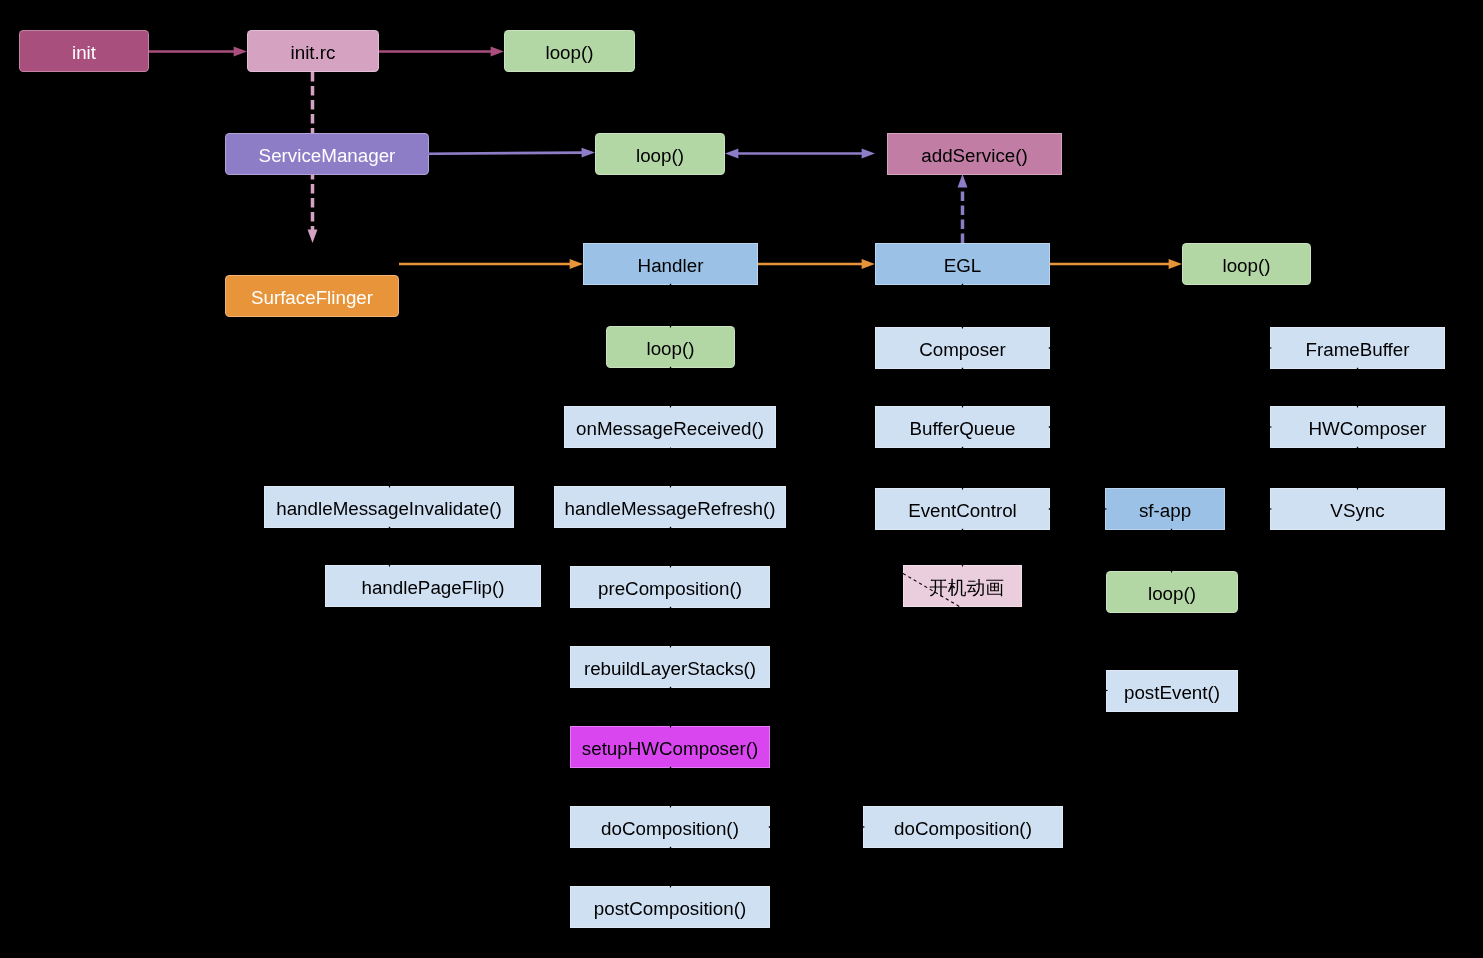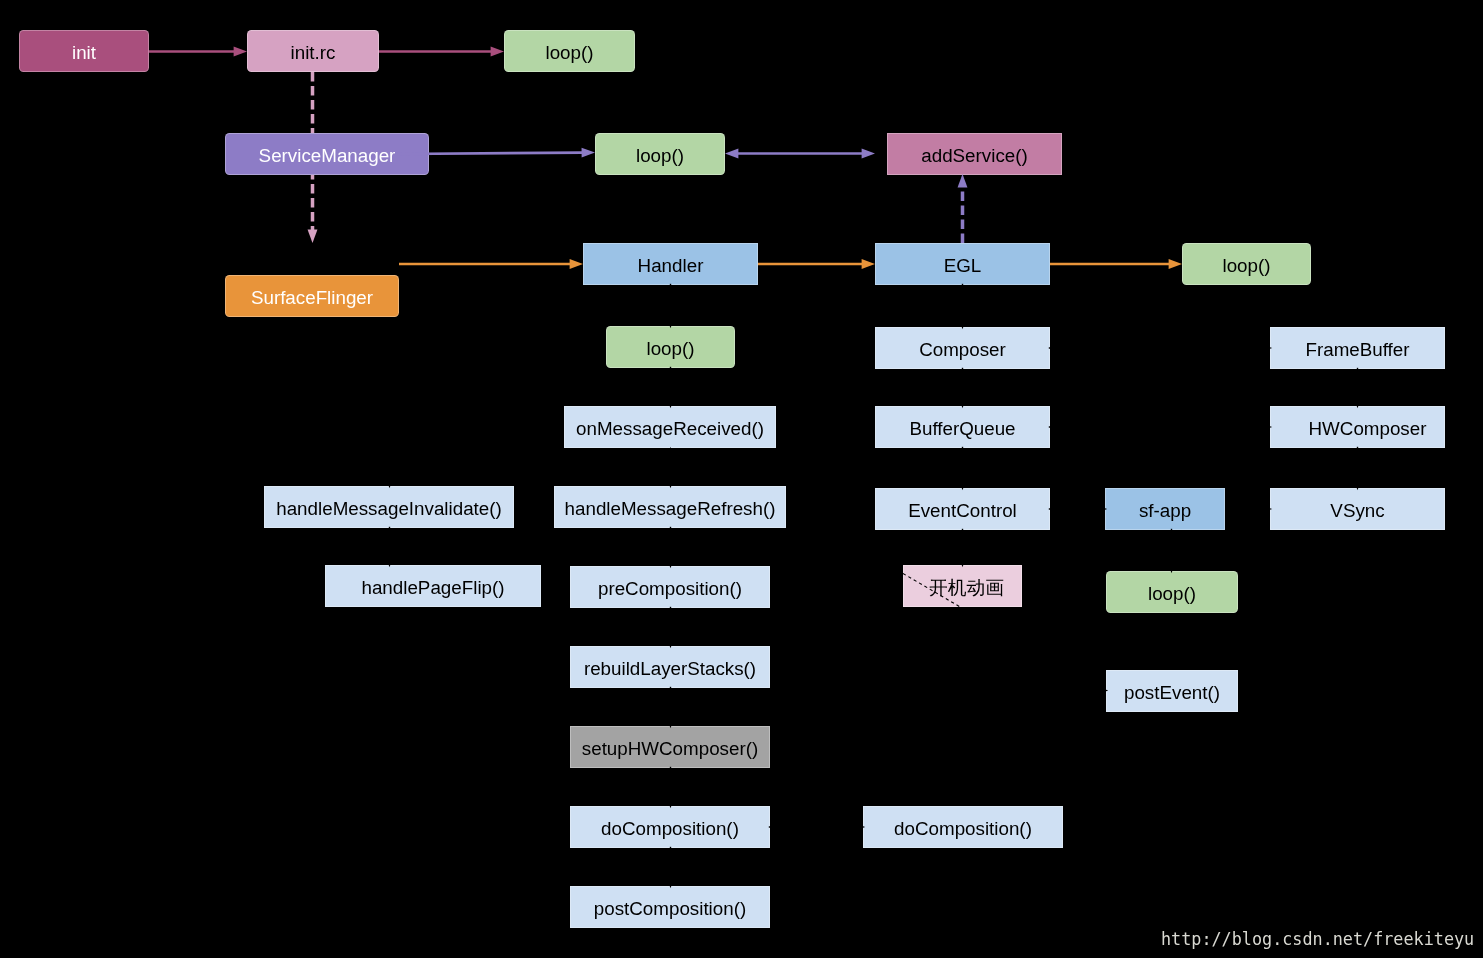--- a/index.html
+++ b/index.html
@@ -99,21 +99,21 @@
       </div>
       <div class="node" style="left: 1106px; top: 571px; width: 132px; height: 42px; background: rgb(179, 214, 165); color: rgb(0, 0, 0); border: 1px solid rgba(255, 255, 255, 0.3); border-radius: 4.5px;">
         <span>loop()</span>
       </div>
       <div class="node" style="left: 570px; top: 646px; width: 200px; height: 42px; background: rgb(207, 224, 243); color: rgb(0, 0, 0); border: 1px solid rgba(255, 255, 255, 0.3); border-radius: 0px;">
         <span>rebuildLayerStacks()</span>
       </div>
       <div class="node" style="left: 1106px; top: 670px; width: 132px; height: 42px; background: rgb(207, 224, 243); color: rgb(0, 0, 0); border: 1px solid rgba(255, 255, 255, 0.3); border-radius: 0px;">
         <span>postEvent()</span>
       </div>
-      <div class="node" style="left: 570px; top: 726px; width: 200px; height: 42px; background: #a3a3a3; color: rgb(0, 0, 0); border: 1px solid rgba(255, 255, 255, 0.3); border-radius: 0px;">
+      <div class="node" style="left: 570px; top: 726px; width: 200px; height: 42px; background: #d946ef; color: rgb(0, 0, 0); border: 1px solid rgba(255, 255, 255, 0.3); border-radius: 0px;">
         <span>setupHWComposer()</span>
       </div>
       <div class="node" style="left: 570px; top: 806px; width: 200px; height: 42px; background: rgb(207, 224, 243); color: rgb(0, 0, 0); border: 1px solid rgba(255, 255, 255, 0.3); border-radius: 0px;">
         <span>doComposition()</span>
       </div>
       <div class="node" style="left: 863px; top: 806px; width: 200px; height: 42px; background: rgb(207, 224, 243); color: rgb(0, 0, 0); border: 1px solid rgba(255, 255, 255, 0.3); border-radius: 0px;">
         <span>doComposition()</span>
       </div>
       <div class="node" style="left: 570px; top: 886px; width: 200px; height: 42px; background: rgb(207, 224, 243); color: rgb(0, 0, 0); border: 1px solid rgba(255, 255, 255, 0.3); border-radius: 0px;">
         <span>postComposition()</span>
@@ -243,14 +243,13 @@
         <path d="M 1108.2 690.5 L 1094.8 695.45 L 1094.8 685.55 Z" fill="#000000"></path>
       </g>
       <g>
         <path d="M 768.8 827  L 852.202 827" stroke="#000000" stroke-width="1.4" fill="none"></path>
         <path d="M 865.2 827 L 851.8000000000001 831.95 L 851.8000000000001 822.05 Z" fill="#000000"></path>
       </g>
       <g>
         <path d="M 903 573.5  L 962 608" stroke="#000000" stroke-width="1.1" fill="none" stroke-dasharray="3.2 3"></path>
       </g>
     </svg>
-  <div class="wm" style="left: 1161px; top: 929px; color: rgb(217, 217, 210);">http://blog.csdn.net/freekiteyu</div>
 </div>
 
 </body></html>

